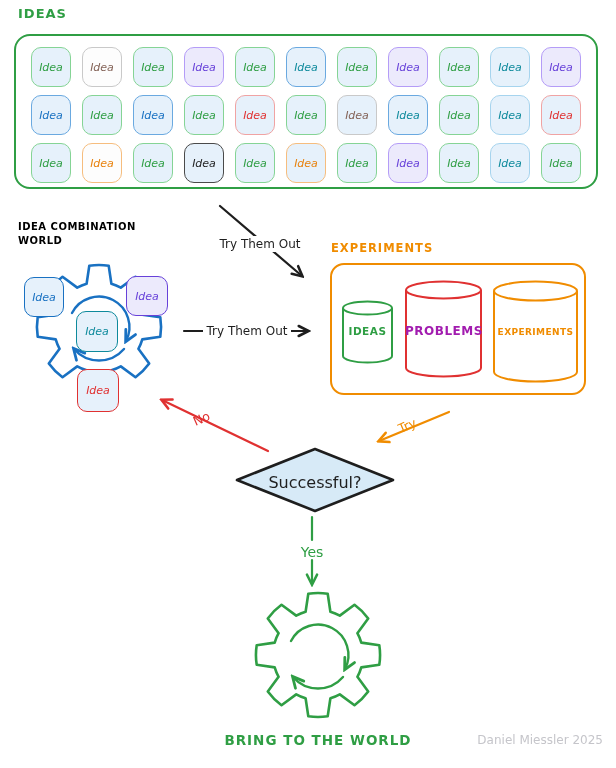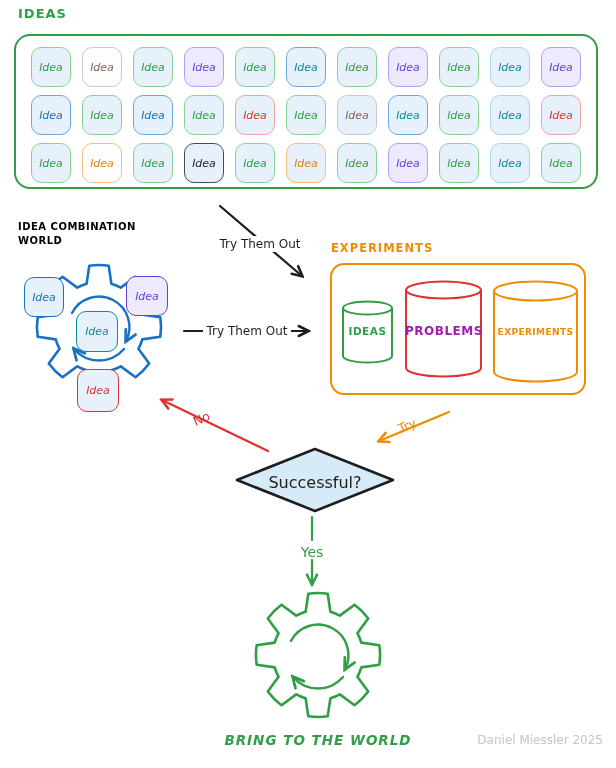--- a/index.html
+++ b/index.html
@@ -37,21 +37,21 @@
   #horiz-label{left:203px;top:323px;width:88px;text-align:center;font-size:12px;color:#1e1e1e;
                background:#fff;padding:1px 0;}
   #experiments-title{left:331px;top:241px;font-size:11.5px;color:#f08c00;}
   #cyl-ideas-label{left:342px;top:325px;width:51px;text-align:center;font-size:10.5px;font-weight:bold;color:#2f9e44;letter-spacing:.5px;}
   #cyl-problems-label{left:405px;top:324px;width:77px;text-align:center;font-size:12px;font-weight:bold;color:#a21caf;letter-spacing:.5px;}
   #cyl-experiments-label{left:493px;top:327px;width:85px;text-align:center;font-size:9px;font-weight:bold;color:#f08c00;letter-spacing:.4px;}
   #no-label{left:193px;top:411px;font-size:12.5px;color:#e03131;transform:rotate(-24deg);}
   #try-label{left:398px;top:418px;font-size:12.5px;color:#f08c00;transform:rotate(-23deg);}
   #decision-label{left:255px;top:473px;width:120px;text-align:center;font-size:16px;color:#1e1e1e;}
   #yes-label{left:297px;top:544px;width:30px;text-align:center;font-size:14px;color:#2f9e44;}
-  #bring-title{left:208px;top:732px;width:220px;text-align:center;font-size:13.5px;color:#2f9e44;font-style:italic;}
+  #bring-title{left:208px;top:732px;width:220px;text-align:center;font-size:13.5px;color:#2f9e44;}
   #watermark{right:13px;top:733px;font-size:12px;color:#c5c5ca;}
   
   #overlay{position:absolute;left:0;top:0;z-index:2;pointer-events:none;}
 </style>
 </head>
 <body>
 
 <div id="canvas">
 
   <div class="box-outline" id="ideas-container">

